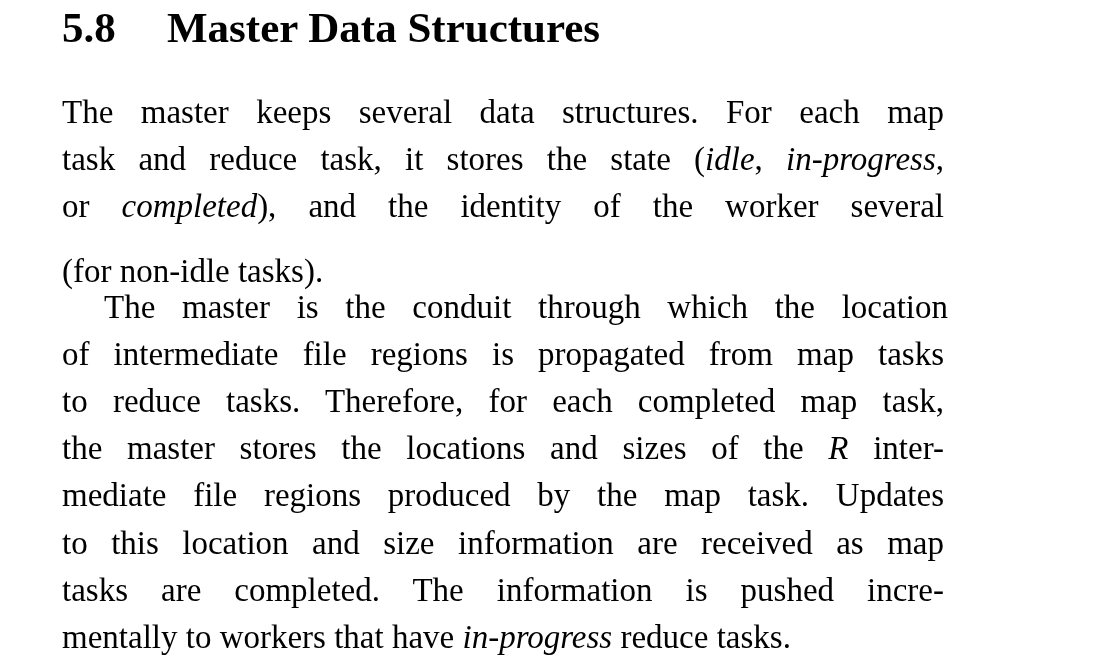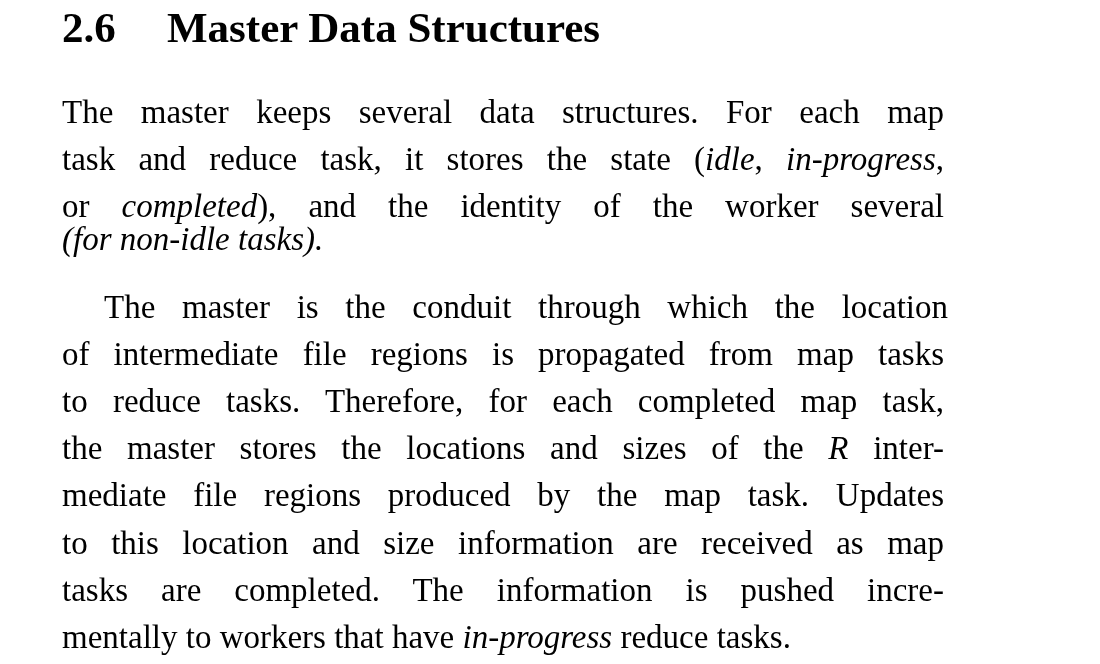--- a/index.html
+++ b/index.html
@@ -19,33 +19,33 @@
       text-align: justify; text-align-last: justify;
     }
     .line.last { text-align-last: left; }
     .line.indent { left: 104px; width: 844px; }
     i, .it { font-style: italic; }
   </style>
 </head>
 <body>
 
 <div class="heading">
-  <span class="num">2.6</span><span>Master Data Structures</span>
+  <span class="num">5.8</span><span>Master Data Structures</span>
 </div>
 
 <div class="line" style="top:89px;">
   <span>The master keeps several data structures.  For each map</span>
 </div>
 <div class="line" style="top:136px;">
   <span>task and reduce task, it stores the state (</span><i>idle</i><span>, </span><i>in-progress</i><span>,</span>
 </div>
 <div class="line" style="top:183px;">
   <span>or </span><i>completed</i><span>), and the identity of the worker several</span>
 </div>
-<div class="line last" style="top:216px;font-style:italic;">
+<div class="line last" style="top:248px;">
   <span>(for non-idle tasks).</span>
 </div>
 
 <div class="line indent" style="top:284px;">
   <span>The master is the conduit through which the location</span>
 </div>
 <div class="line" style="top:331px;">
   <span>of intermediate file regions is propagated from map tasks</span>
 </div>
 <div class="line" style="top:378px;">

